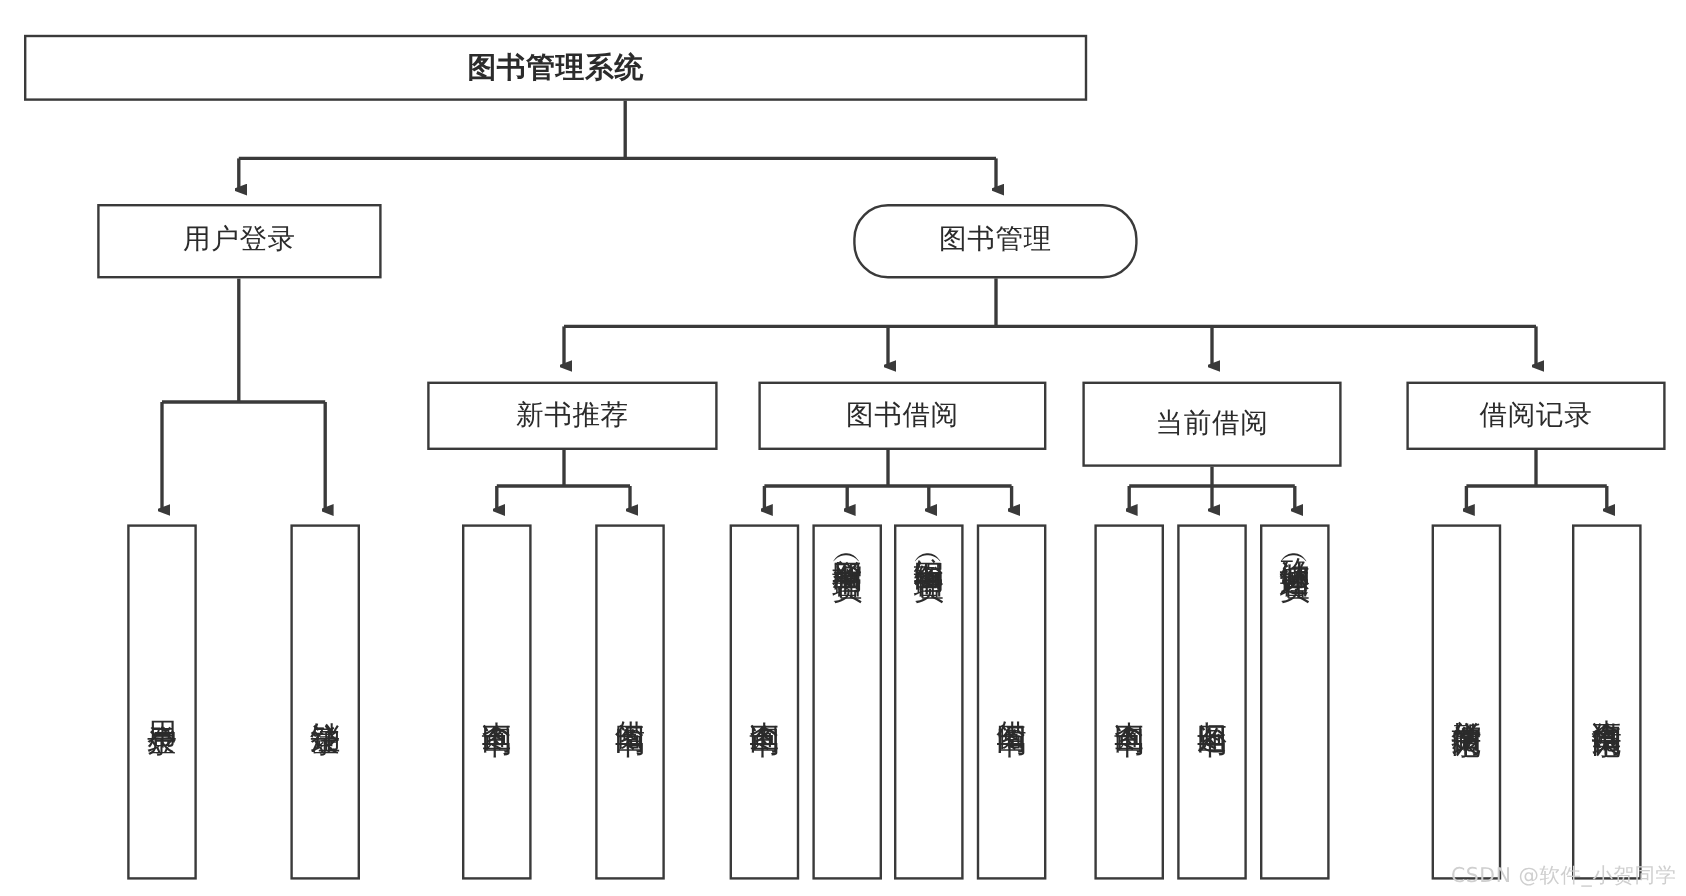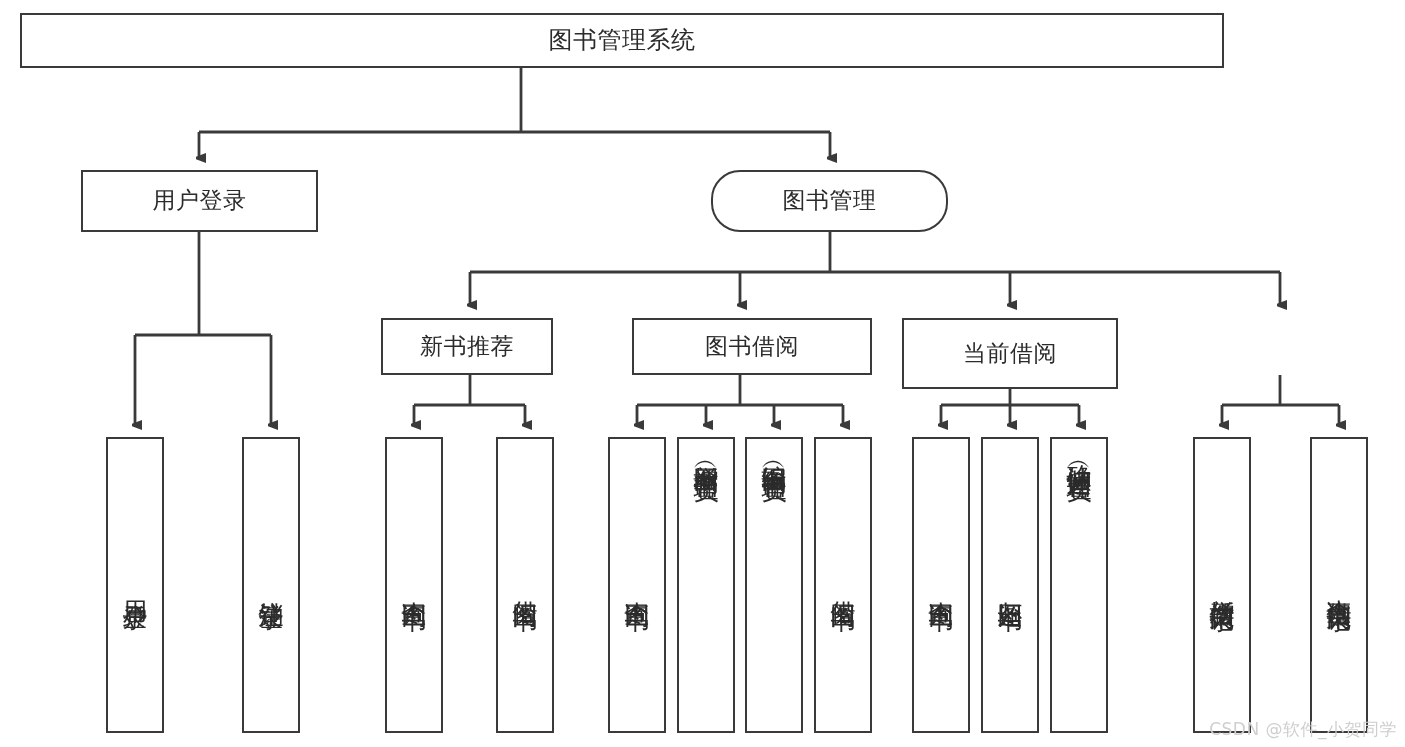--- a/index.html
+++ b/index.html
@@ -113,39 +113,42 @@
       <path d="M1010,405 L1010,425" marker-end="url(#arrow)"></path>
       <path d="M1079,405 L1079,425" marker-end="url(#arrow)"></path>
 
       <path d="M1280,375 L1280,405"></path>
       <path d="M1222,405 L1339,405"></path>
       <path d="M1222,405 L1222,425" marker-end="url(#arrow)"></path>
       <path d="M1339,405 L1339,425" marker-end="url(#arrow)"></path>
     </g>
   </svg>
 
-  <div class="node h" id="n-root" style="left:20px;top:13px;width:1204px;height:55px;">
+  <div class="node h" id="n-root" style="left:20px;top:29px;width:886px;height:55px;font-weight:bold;">
     <span class="lbl">图书管理系统</span>
   </div>
 
   <div class="node h" style="left:81px;top:170px;width:237px;height:62px;">
     <span class="lbl">用户登录</span>
   </div>
   <div class="node h" style="left:711px;top:170px;width:237px;height:62px;border-radius:29px;">
     <span class="lbl">图书管理</span>
   </div>
 
-  <div class="node h" style="left:381px;top:318px;width:172px;height:57px;">
+  <div class="node h" style="left:356px;top:318px;width:242px;height:57px;">
     <span class="lbl">新书推荐</span>
   </div>
   <div class="node h" style="left:632px;top:318px;width:240px;height:57px;">
     <span class="lbl">图书借阅</span>
   </div>
   <div class="node h" style="left:902px;top:318px;width:216px;height:71px;">
     <span class="lbl">当前借阅</span>
+  </div>
+  <div class="node h" style="left:1172px;top:318px;width:216px;height:57px;">
+    <span class="lbl">借阅记录</span>
   </div>
 
   <div class="node v center-v" style="left:106px;top:437px;width:58px;height:296px;">
     <span class="lbl">用户登录</span>
   </div>
   <div class="node v center-v" style="left:242px;top:437px;width:58px;height:296px;">
     <span class="lbl">注销登录</span>
   </div>
 
   <div class="node v center-v" style="left:385px;top:437px;width:58px;height:296px;">

